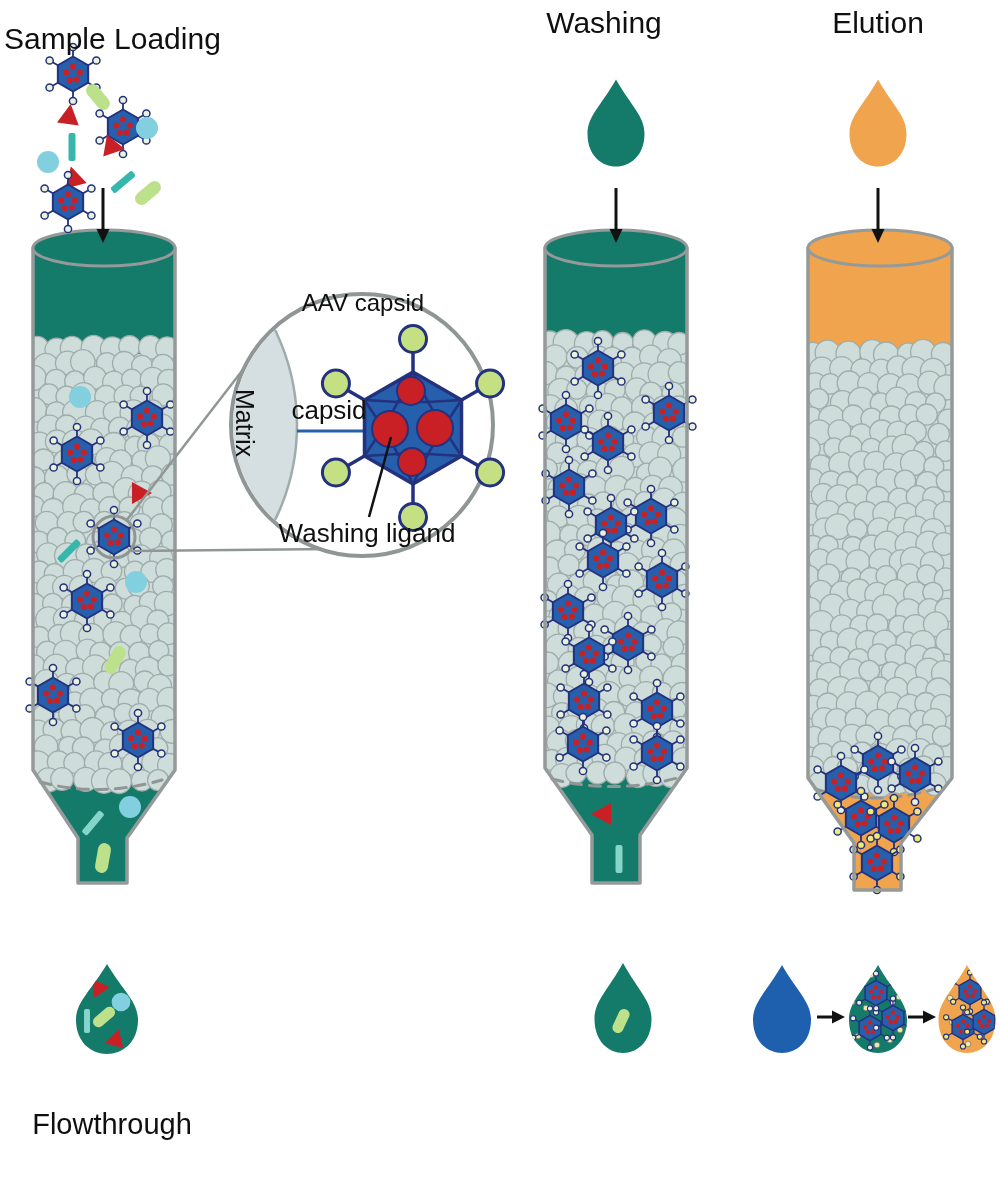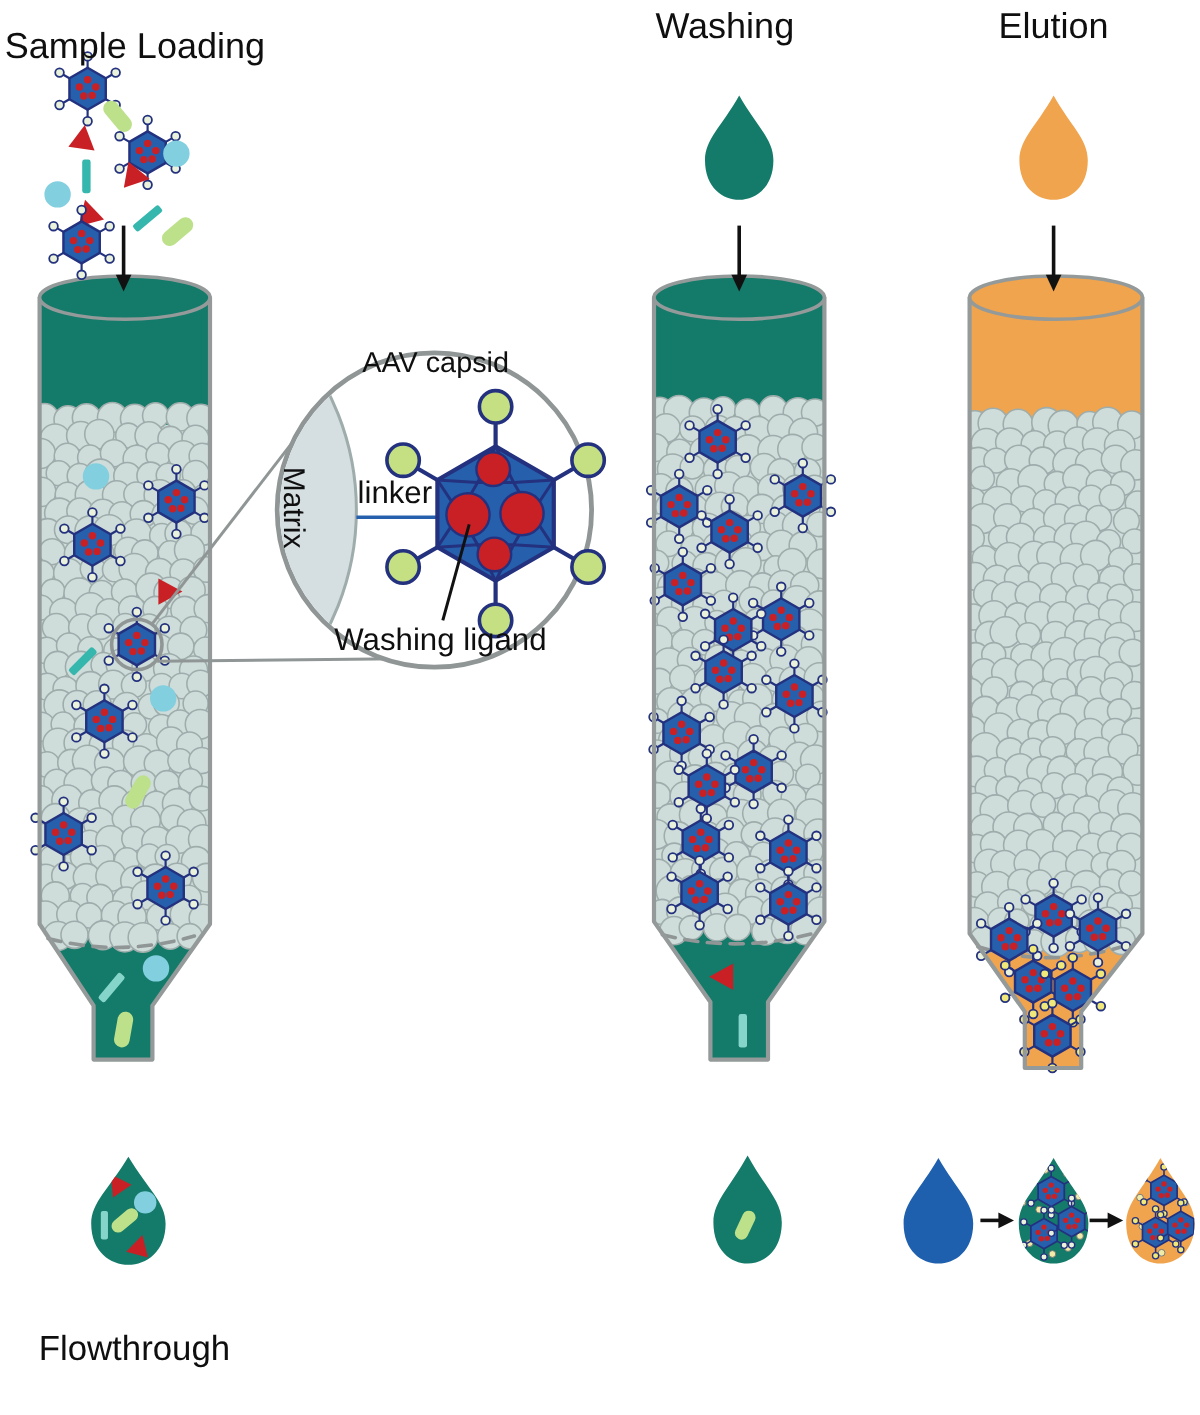--- a/index.html
+++ b/index.html
@@ -1630,16 +1630,16 @@
     </svg>
 
   <div class="label title" style="left:4px;top:6px;margin-top:16px;">Sample Loading</div>
   <div class="label title center" style="left:604px;top:6px;">Washing</div>
   <div class="label title center" style="left:878px;top:6px;">Elution</div>
 
   <div class="label big-label center" style="left:112px;top:1108px;">Flowthrough</div>
 
 
   <div class="label inset-label center" style="left:363px;top:289px;font-size:24px;">AAV capsid</div>
-  <div class="label inset-label center" style="left:329px;top:395px;">linker</div>
+  <div class="label inset-label center" style="left:329px;top:395px;">capsid</div>
   <div class="label" id="matrix-label">Matrix</div>
   <div class="label inset-label center" style="left:367px;top:518px;">Washing ligand</div>
 </div>
 
 </body></html>

